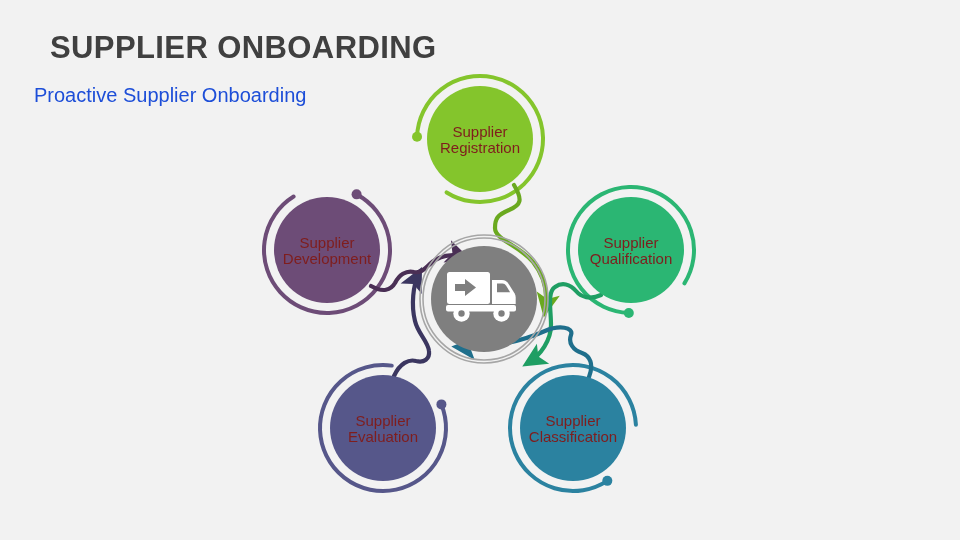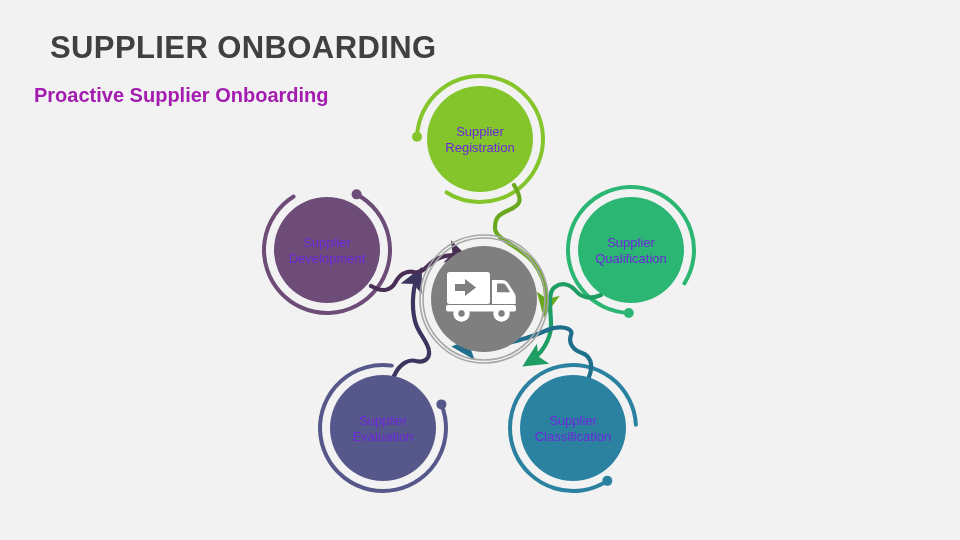--- a/index.html
+++ b/index.html
@@ -30,37 +30,37 @@
     font-size: 31px;
     font-weight: bold;
     color: #404040;
     letter-spacing: 0.4px;
     line-height: 1.18;
     margin: 16px;
     white-space: nowrap;
   }
   #page-subtitle {
     font-size: 20px;
-    font-weight: bold;
-    color: #a21caf;
+    font-weight: normal;
+    color: #1d4ed8;
     margin: 10px 0 0 0;
     line-height: 1.2;
     white-space: nowrap;
   }
   #diagram {
     position: absolute;
     left: 0;
     top: 0;
     width: 960px;
     height: 540px;
   }
   .node-label {
     position: absolute;
-    color: #6d28d9;
-    font-size: 13px;
+    color: #7f1d1d;
+    font-size: 15px;
     line-height: 15.5px;
     text-align: center;
     font-family: "Liberation Sans", sans-serif;
     pointer-events: none;
     white-space: pre-line;
     transform: translate(-50%, -50%);
     width: 130px;
   }
 </style>
 </head>

